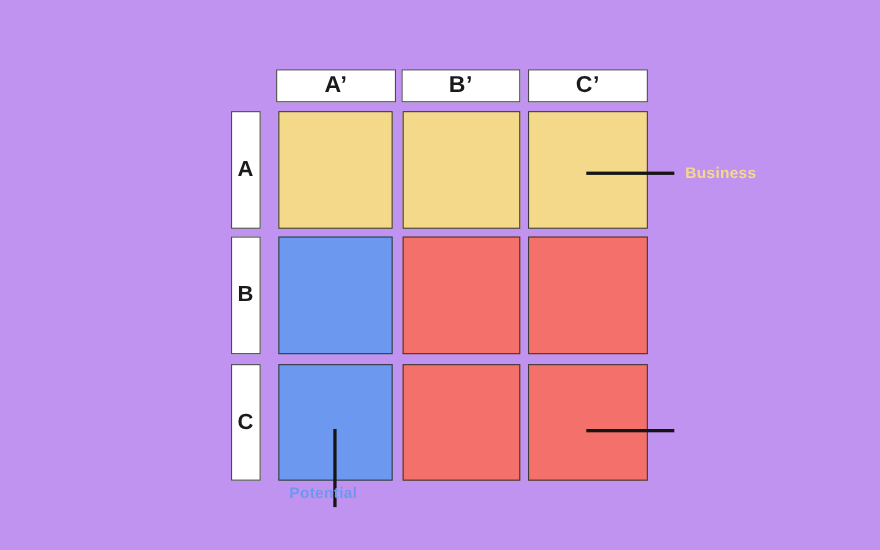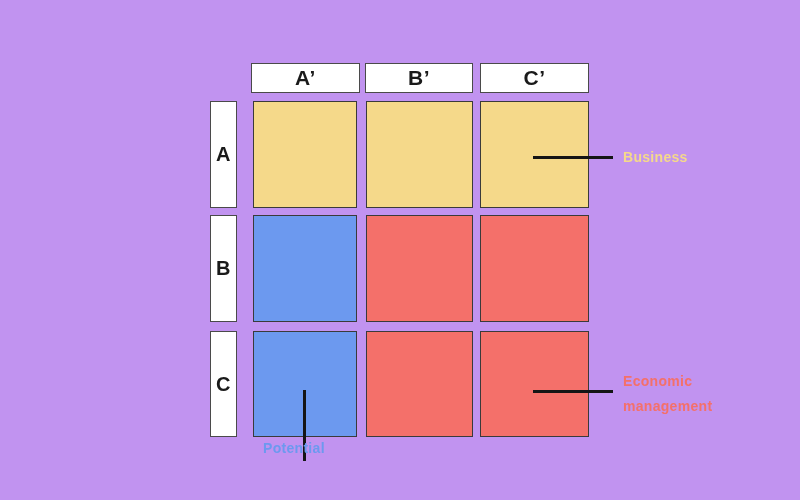--- a/index.html
+++ b/index.html
@@ -74,16 +74,15 @@
       <div class="cell" style="left: 253px; top: 331px; width: 104px; height: 106px; background: rgb(108, 153, 239);"></div>
       <div class="cell" style="left: 366px; top: 331px; width: 107px; height: 106px; background: rgb(244, 112, 106);"></div>
       <div class="cell" style="left: 480px; top: 331px; width: 109px; height: 106px; background: rgb(244, 112, 106);"></div>
     </div>
 
   <div class="annot-line line-business" style="background: rgb(21, 21, 21);"></div>
   <div class="annot-line line-economic" style="background: rgb(21, 21, 21);"></div>
   <div class="annot-line line-potential" style="background: rgb(21, 21, 21);"></div>
 
   <div class="annot-label label-business" style="color: rgb(245, 217, 138);">Business</div>
-  <div class="annot-label label-economic" style="color: rgb(244, 112, 106);">Economic management</div>
   <div class="annot-label label-potential" style="color: rgb(108, 153, 239);">Potential</div>
 
 </div>
 
 </body></html>

